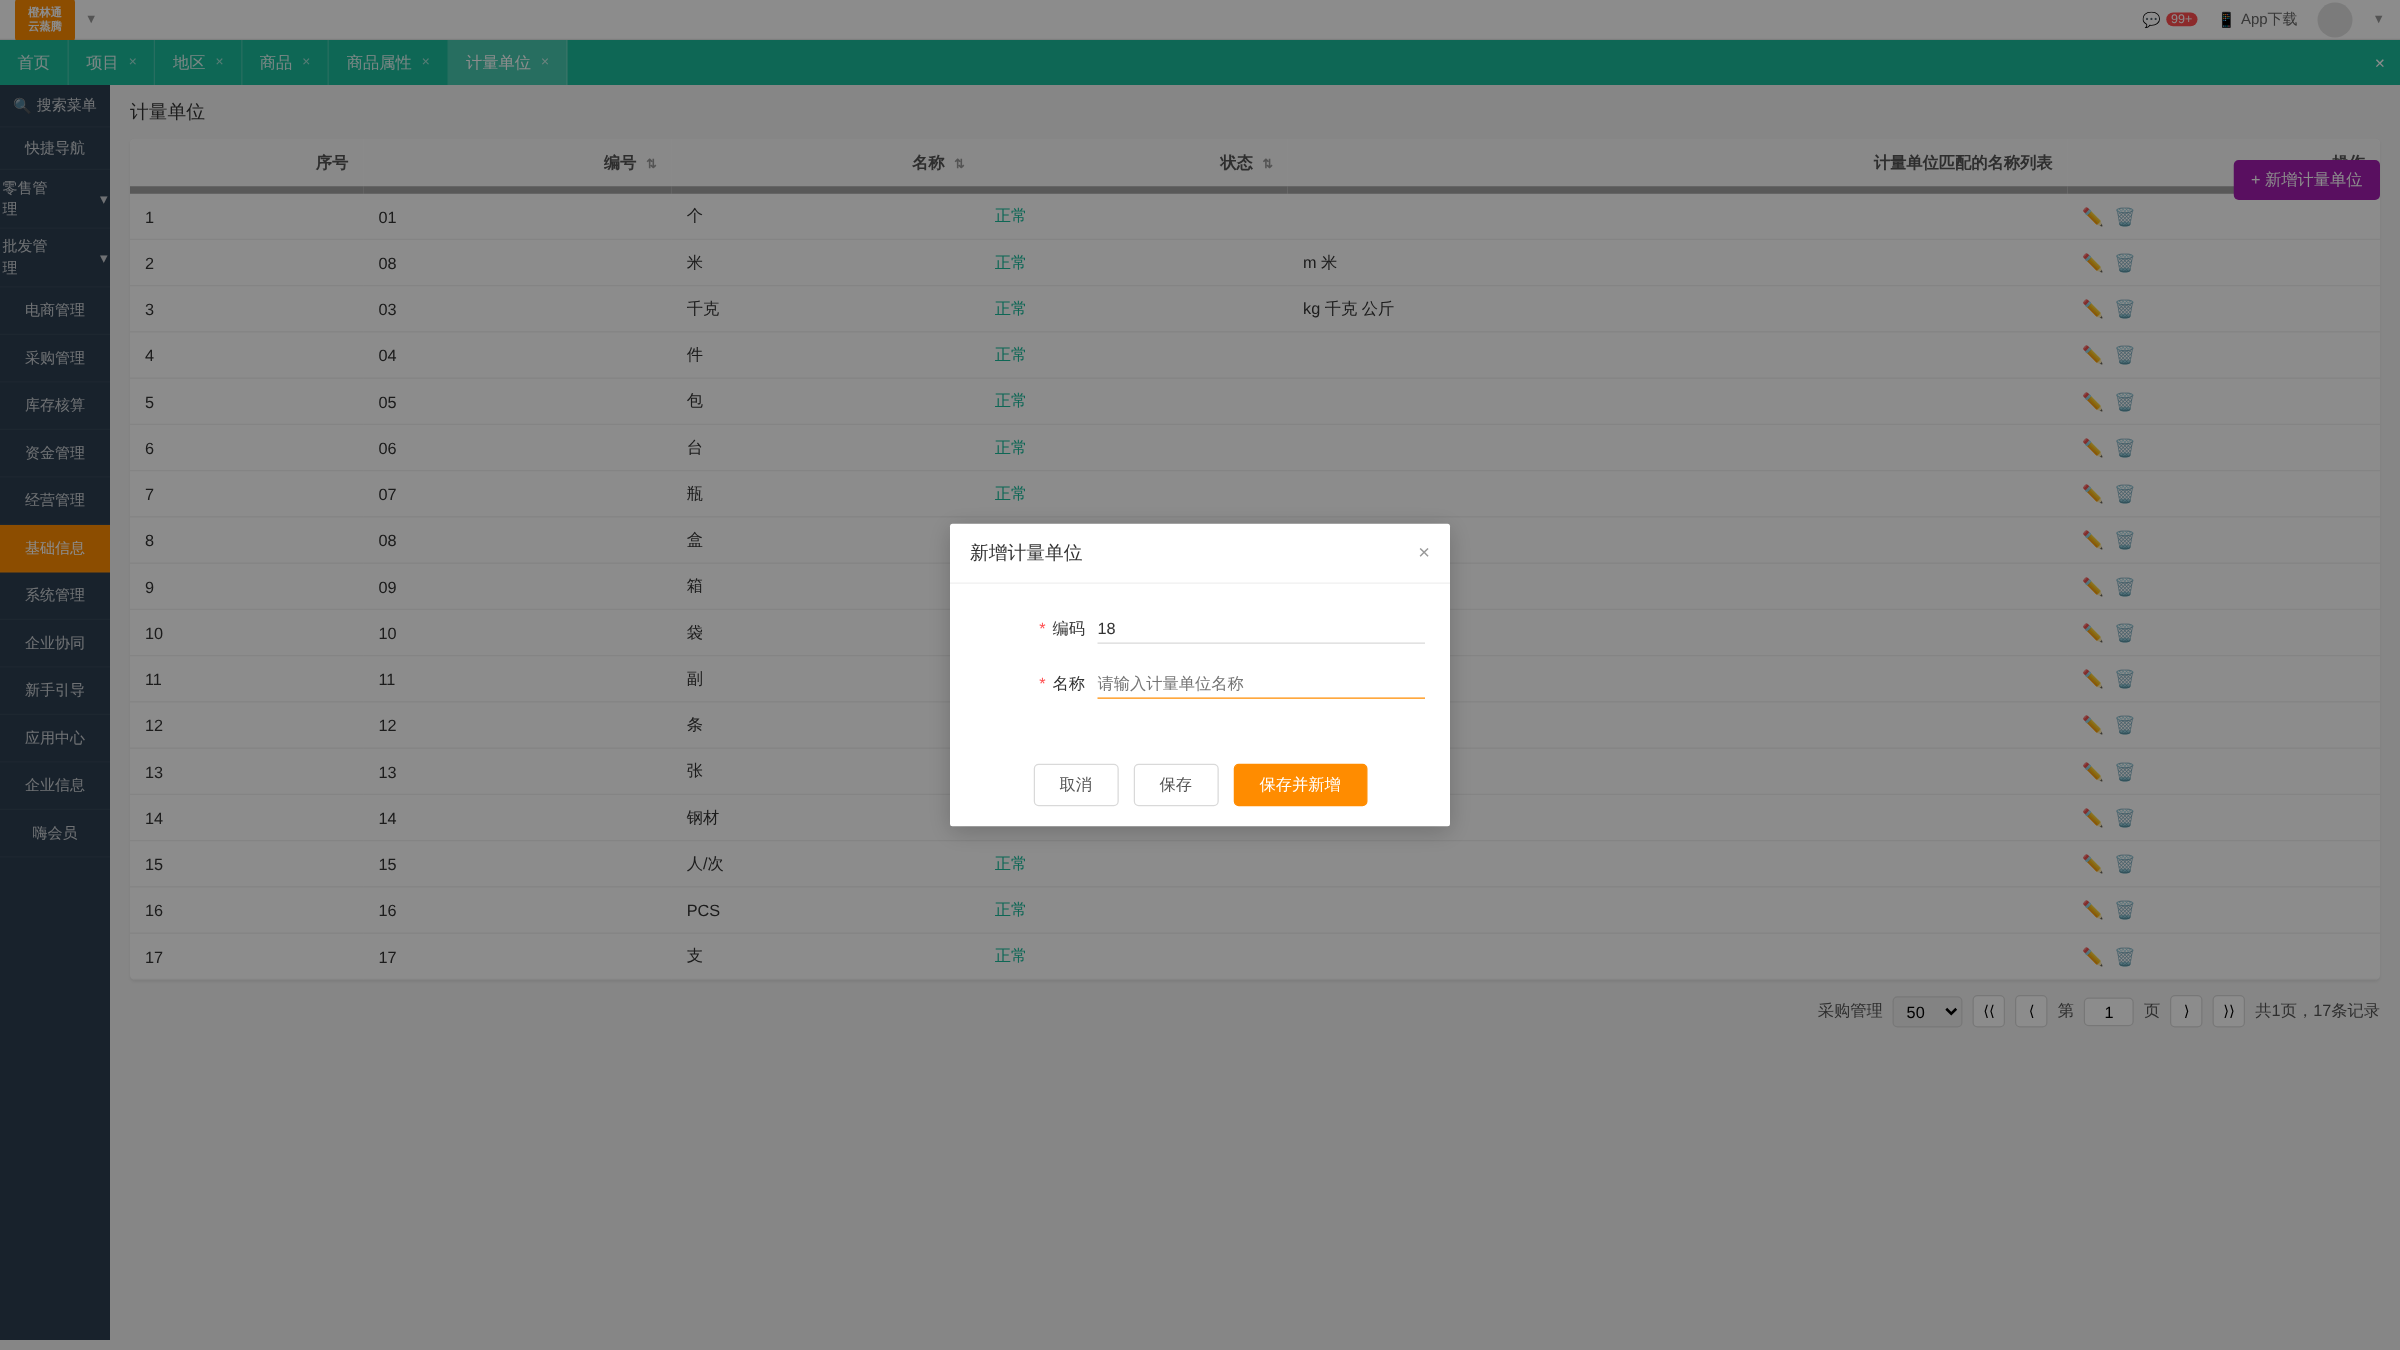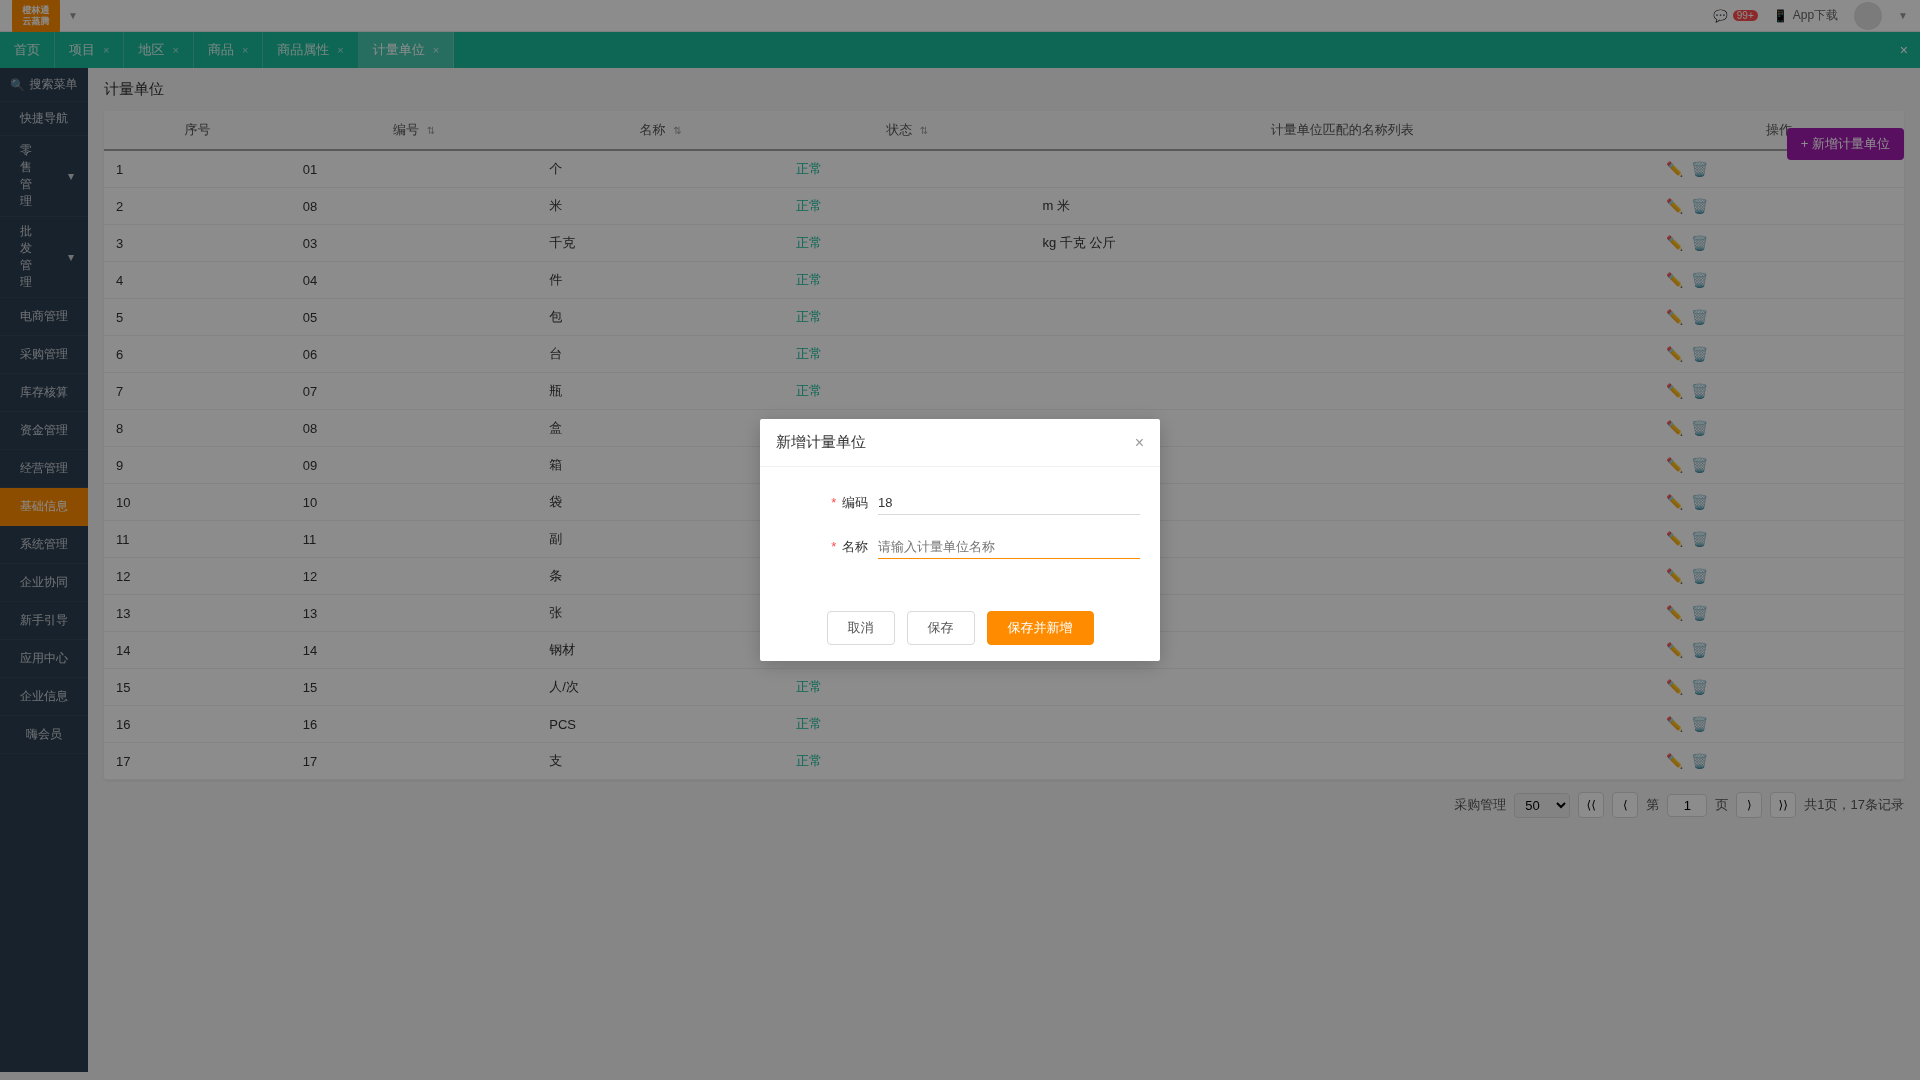--- a/index.html
+++ b/index.html
@@ -151,21 +151,21 @@
       color: rgba(255,255,255,0.75);
       font-size: 12px;
       cursor: pointer;
       border-bottom: 1px solid rgba(255,255,255,0.05);
       text-align: center;
       display: flex;
       align-items: center;
       justify-content: center;
     }
     .sidebar-section {
-      padding: 6px 20px;
+      padding: 6px 2px;
       color: rgba(255,255,255,0.75);
       font-size: 12px;
       cursor: pointer;
       display: flex;
       align-items: center;
       justify-content: space-between;
       border-bottom: 1px solid rgba(255,255,255,0.05);
       gap: 36px;
     }
 
@@ -205,24 +205,24 @@
       width: 100%;
       border-collapse: collapse;
       background: white;
       border-radius: 4px;
       overflow: hidden;
       box-shadow: 0 1px 3px rgba(0,0,0,0.08);
     }
     .data-table th {
       background: #fafafa;
       padding: 10px 12px;
-      text-align: center;
-      font-weight: 400;
+      text-align: right;
+      font-weight: 700;
       color: #555;
-      border-bottom: 2px solid #a3a3a3;
+      border-bottom: 6px solid #a3a3a3;
       font-size: 13px;
       white-space: nowrap;
     }
     .data-table td {
       padding: 9px 12px;
       border-bottom: 1px solid #f0f0f0;
       color: #333;
       font-size: 13px;
     }
     .sort-icon { font-size: 10px; color: #999; margin-left: 4px; }

